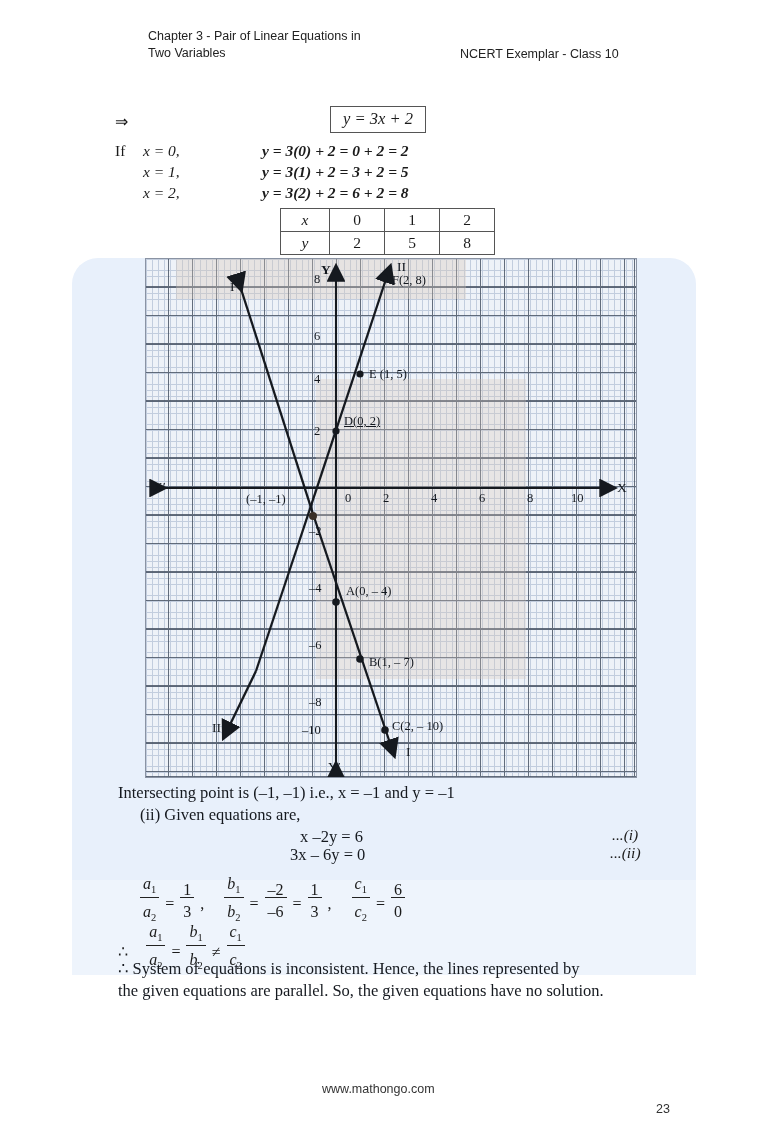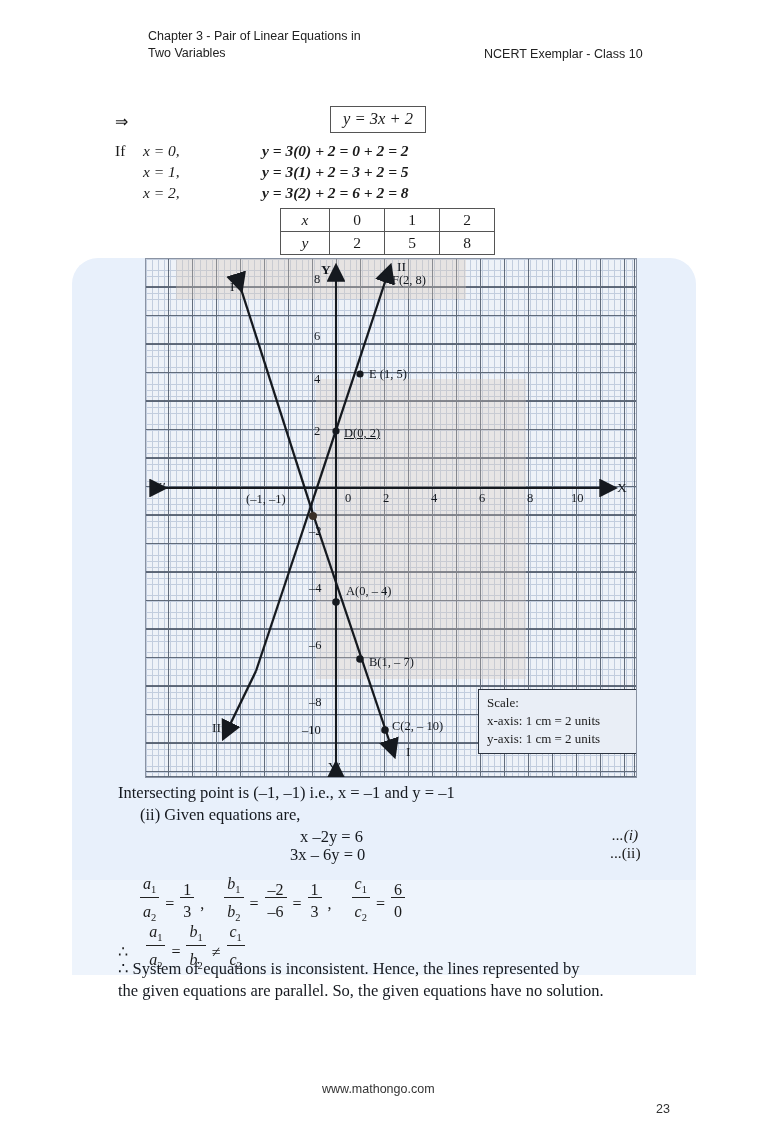--- a/index.html
+++ b/index.html
@@ -7,21 +7,21 @@
     width:768px;height:1146px;background:#ffffff;
     font-family:"Liberation Serif",serif;color:#1b1b1b;
     position:relative;overflow:hidden;
   }
   .page{position:absolute;inset:0;}
 
   
   .hdr{position:absolute;top:28px;left:0;width:688px;height:50px;
        font-family:"Liberation Sans",sans-serif;font-size:12.5px;color:#222;}
   .hdr-left{position:absolute;left:148px;top:0;line-height:17px;}
-  .hdr-right{position:absolute;left:460px;top:19px;margin-left:24px;}
+  .hdr-right{position:absolute;left:460px;top:19px;}
 
   
   .mathblk{position:absolute;left:0;top:104px;width:768px;}
   .arrow-row{position:absolute;left:115px;top:8px;font-size:16px;}
   .eqbox{position:absolute;left:330px;top:2px;border:1.3px solid #555;
          padding:2px 12px 3px 12px;font-size:16.5px;font-style:italic;}
   .iftbl{position:absolute;left:115px;top:36px;font-size:15.5px;line-height:21px;}
   .iftbl .col1{display:inline-block;width:28px;font-style:normal;}
   .iftbl i{font-style:italic;}
   .rhs{position:absolute;left:262px;top:36px;font-size:15.5px;line-height:21px;}
@@ -65,21 +65,21 @@
             background:#e9eef6;border:1.3px solid #2b3340;
             padding:4px 7px 5px 8px;font-size:13px;line-height:18px;}
 
   
   .btxt{position:absolute;font-size:16.5px;line-height:22px;color:#15191f;}
   #l-inter{left:118px;top:782px;}
   #l-ii{left:140px;top:804px;}
   #l-eq1{left:300px;top:826px;}
   #l-eq2{left:290px;top:844px;}
   #l-dots1{position:absolute;left:612px;top:826px;font-size:15.5px;font-style:italic;}
-  #l-dots2{position:absolute;left:610px;top:844px;font-size:15.5px;}
+  #l-dots2{position:absolute;left:610px;top:844px;font-size:15.5px;font-style:italic;}
 
   
   .fracrow{position:absolute;display:flex;align-items:center;gap:6px;font-size:16px;text-align:center;}
   .fr{display:inline-flex;flex-direction:column;align-items:center;
       font-style:italic;line-height:15px;}
   .fr .num{padding:0 3px;}
   .fr .den{padding:6px 3px;border-top:1.2px solid #222;}
   .fr.nrm{font-style:normal;}
   .op{font-size:16px;font-style:normal;}
   .sub{font-size:10.5px;vertical-align:sub;font-style:normal;}
@@ -199,38 +199,33 @@
     <div class="gtick" style="left:168px;top:13px;">8</div>
     <div class="gtick" style="left:168px;top:70px;">6</div>
     <div class="gtick" style="left:168px;top:113px;">4</div>
     <div class="gtick" style="left:168px;top:165px;">2</div>
     <div class="gtick" style="left:163px;top:265px;">–2</div>
     <div class="gtick" style="left:163px;top:322px;">–4</div>
     <div class="gtick" style="left:163px;top:379px;">–6</div>
     <div class="gtick" style="left:163px;top:436px;">–8</div>
     <div class="gtick" style="left:156px;top:464px;">–10</div>
 
-    <div class="glabel" style="left:198px;top:167px;text-decoration:underline;">D(0, 2)</div>
+    <div class="glabel" style="left:198px;top:155px;text-decoration:underline;">D(0, 2)</div>
     <div class="glabel" style="left:223px;top:108px;">E (1, 5)</div>
     <div class="glabel" style="left:246px;top:14px;">F(2, 8)</div>
     <div class="glabel" style="left:200px;top:325px;text-align:center;">A(0, – 4)</div>
     <div class="glabel" style="left:223px;top:396px;">B(1, – 7)</div>
     <div class="glabel" style="left:246px;top:460px;">C(2, – 10)</div>
     <div class="glabel" style="left:100px;top:233px;">(–1, –1)</div>
 
     <div class="glabel" style="left:84px;top:20px;font-size:13.5px;">I</div>
     <div class="glabel" style="left:260px;top:485px;font-size:13.5px;">I</div>
     <div class="glabel" style="left:251px;top:0px;font-size:13.5px;">II</div>
     <div class="glabel" style="left:66px;top:461px;font-size:13.5px;">II</div>
 
-    <div class="scalebox">
-      <div>Scale:</div>
-      <div>x-axis: 1 cm = 2 units</div>
-      <div>y-axis: 1 cm = 2 units</div>
-    </div>
   </div>
 
   <div class="btxt" id="l-inter">Intersecting point is (–1, –1) i.e., x = –1 and y = –1</div>
   <div class="btxt" id="l-ii">(ii)  Given equations are,</div>
   <div class="btxt" id="l-eq1">x –2y = 6</div>
   <div class="btxt" id="l-eq2">3x – 6y = 0</div>
   <div id="l-dots1">...(i)</div>
   <div id="l-dots2">...(ii)</div>
 
   <div class="fracrow" id="frow1">

